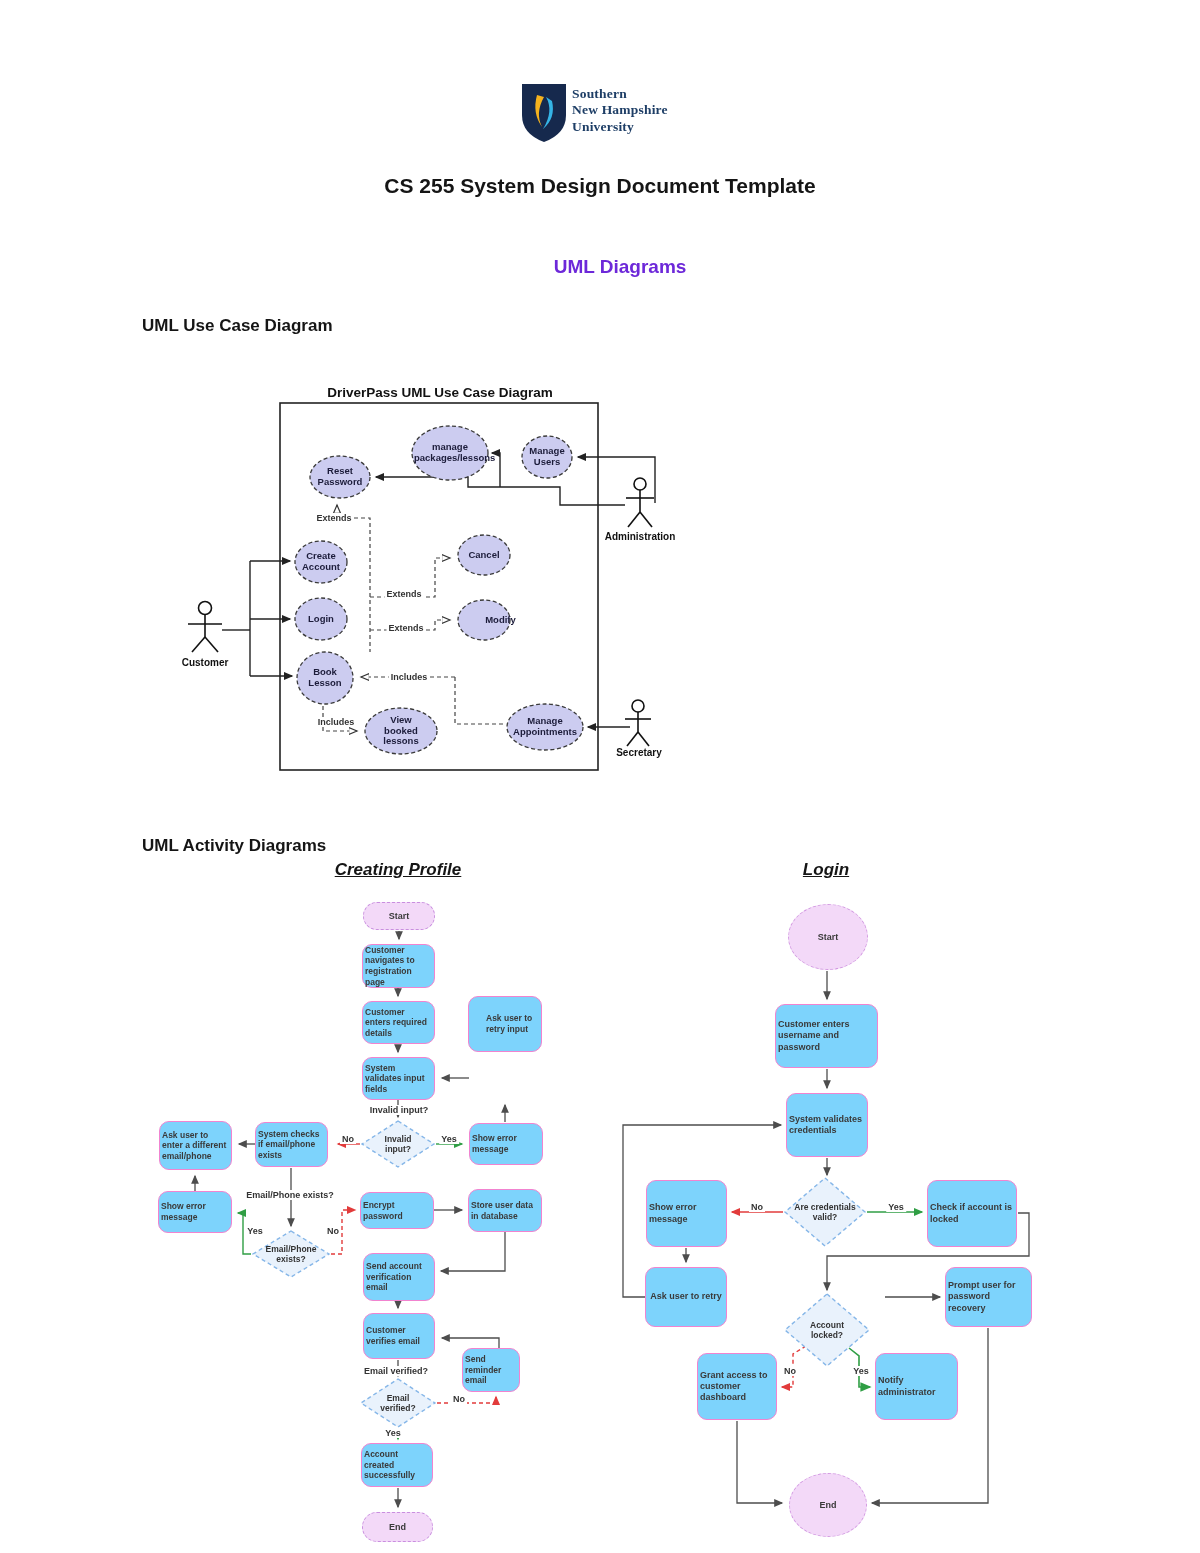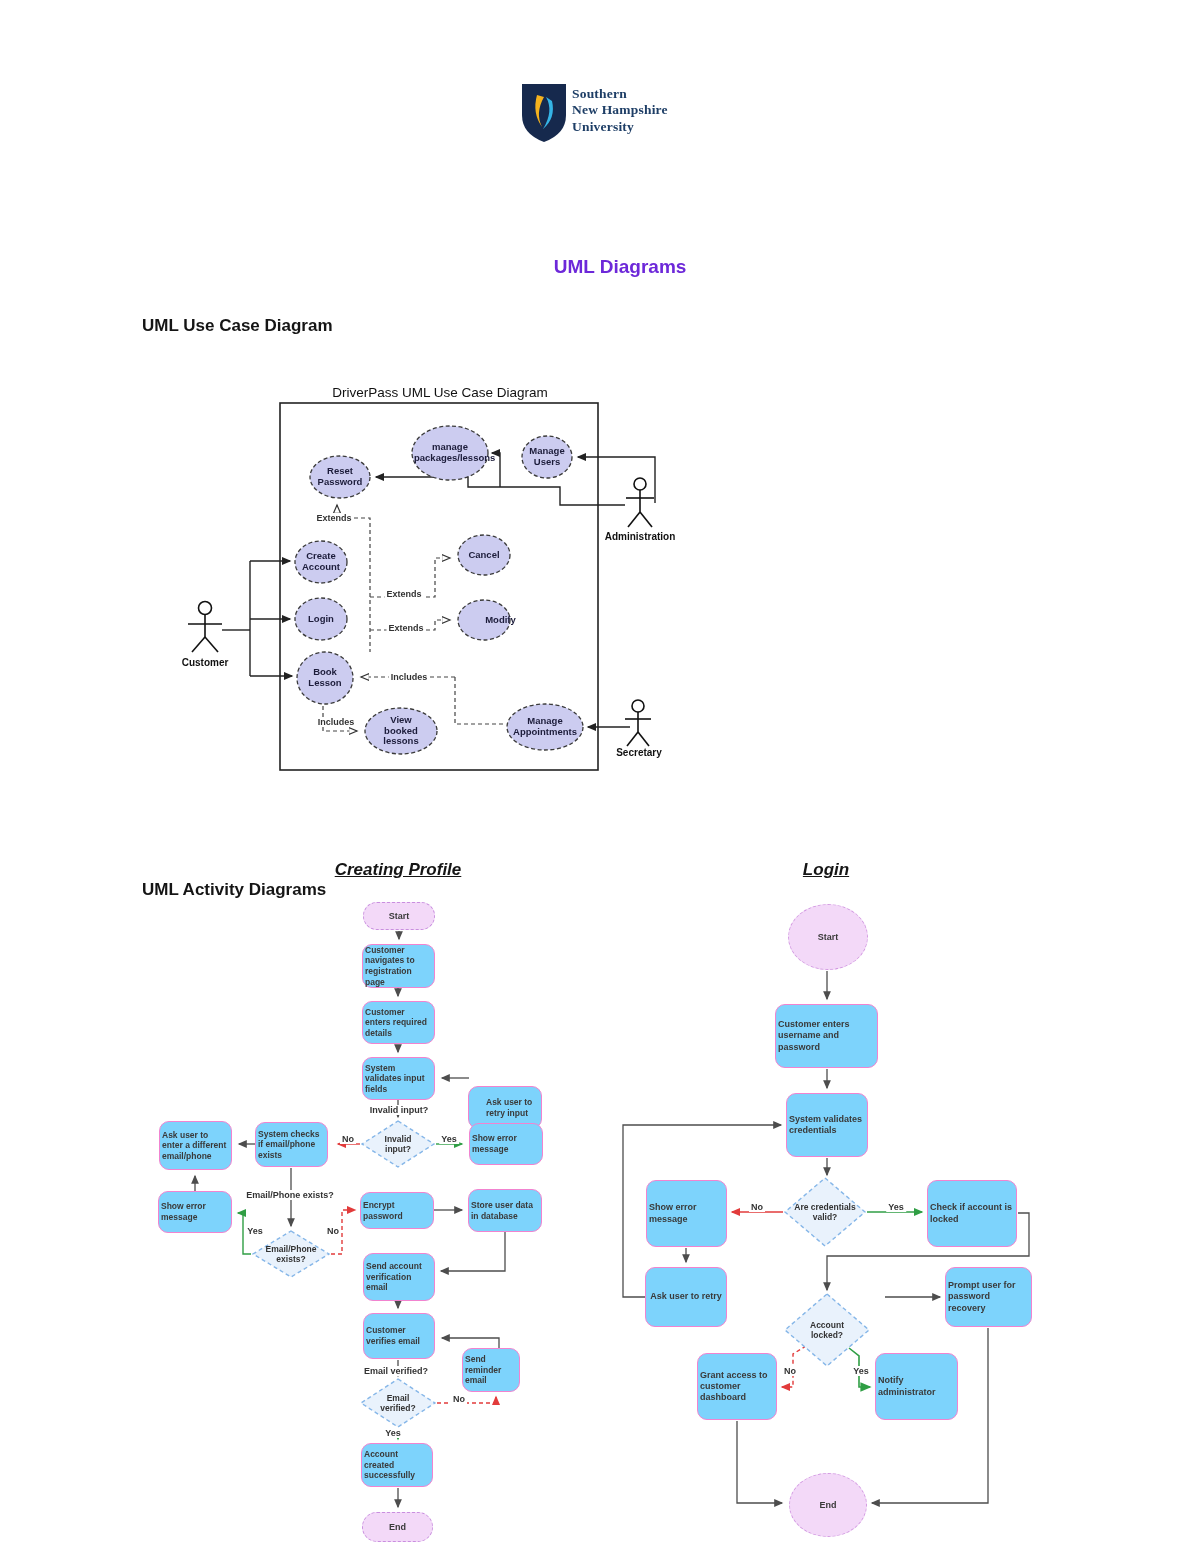--- a/index.html
+++ b/index.html
@@ -10,21 +10,21 @@
   .logo-text{position:absolute;left:572px;top:86px;font-family:"Liberation Serif",serif;
              font-weight:bold;font-size:13.5px;line-height:1.22;color:#1e3e66;letter-spacing:.2px;}
   .doc-title{position:absolute;left:0;top:174px;width:1200px;text-align:center;
              font-size:21px;font-weight:bold;color:#151515;}
   .doc-subtitle{position:absolute;left:0;top:256px;width:1200px;text-align:center;
              font-size:19px;font-weight:bold;color:#6d28d9;margin-left:20px;}
   .h2{position:absolute;font-size:17px;font-weight:bold;color:#151515;}
   .flow-title{position:absolute;transform:translateX(-50%);font-size:17px;font-weight:bold;
               font-style:italic;text-decoration:underline;color:#151515;white-space:nowrap;}
   .uc-title{position:absolute;left:280px;top:385px;width:320px;text-align:center;
-            font-size:13.5px;font-weight:normal;color:#111;}
+            font-size:13.5px;font-weight:bold;color:#111;}
   
   svg.layer{position:absolute;left:0;top:0;pointer-events:none;}
   .uc-label{position:absolute;transform:translate(-50%,-50%);text-align:center;
             font-size:9.5px;font-weight:600;color:#1c1c3a;line-height:1.12;}
   .actor-label{position:absolute;transform:translate(-50%,-50%);font-size:10px;font-weight:bold;color:#111;
                white-space:nowrap;}
   .edge-label{position:absolute;transform:translate(-50%,-50%);font-size:9px;font-weight:bold;color:#333;
               background:#fff;padding:0 2px;white-space:nowrap;z-index:3;}
   .act-box{position:absolute;box-sizing:border-box;background:#7dd3fc;border:1.8px solid #f283cf;
            border-radius:10px;display:flex;align-items:center;justify-content:center;text-align:left;
@@ -48,24 +48,25 @@
     <path d="M1,1 H45 V32 Q45,51 23,59 Q1,51 1,32 Z" fill="#16294d"></path>
     <path d="M16,12 Q11,30 21,44 Q14,30 23,14 Z" fill="#f5b21e"></path>
     <path d="M25,14 Q33,28 22,46 Q35,35 31,18 Z" fill="#35b4e6"></path>
   </svg>
   <div class="logo-text">
     <div>Southern</div>
     <div>New Hampshire</div>
     <div>University</div>
   </div>
 
+  <div class="doc-title">CS 255 System Design Document Template</div>
   <div class="doc-subtitle">UML Diagrams</div>
 
   <div class="h2" style="left:142px;top:316px;">UML Use Case Diagram</div>
-  <div class="h2" style="left:142px;top:836px;margin-top:44px;">UML Activity Diagrams</div>
+  <div class="h2" style="left:142px;top:836px;">UML Activity Diagrams</div>
 
   <div class="uc-title">DriverPass UML Use Case Diagram</div>
   <div class="flow-title" style="left:398px;top:860px;">Creating Profile</div>
   <div class="flow-title" style="left:826px;top:860px;">Login</div>
 
   <svg class="layer" width="1200" height="1553" viewBox="0 0 1200 1553">
     <defs>
       <marker id="mBlack" markerWidth="8" markerHeight="8" refX="6" refY="3" orient="auto">
           <path d="M0,0 L7,3 L0,6 Z" fill="#222"></path>
         </marker>
@@ -215,21 +216,21 @@
   <div class="edge-label" style="left:334px;top:518px;">Extends</div>
   <div class="edge-label" style="left:404px;top:594px;">Extends</div>
   <div class="edge-label" style="left:406px;top:628px;">Extends</div>
   <div class="edge-label" style="left:409px;top:677px;">Includes</div>
   <div class="edge-label" style="left:336px;top:722px;">Includes</div>
 
   <div class="stadium" style="left:363px;top:902px;width:72px;height:28px;">Start</div>
   <div class="act-box" style="left:362px;top:944px;width:73px;height:44px;">Customer navigates to registration page</div>
   <div class="act-box" style="left:362px;top:1001px;width:73px;height:43px;">Customer enters required details</div>
   <div class="act-box" style="left:362px;top:1057px;width:73px;height:43px;">System validates input fields</div>
-  <div class="act-box" style="left:468px;top:1086px;width:74px;height:43px;padding-left:17px;">Ask user to retry input</div>
+  <div class="act-box" style="left:468px;top:996px;width:74px;height:56px;padding-left:17px;">Ask user to retry input</div>
   <div class="act-box" style="left:469px;top:1123px;width:74px;height:42px;">Show error message</div>
   <div class="act-box" style="left:255px;top:1122px;width:73px;height:45px;">System checks if email/phone exists</div>
   <div class="act-box" style="left:159px;top:1121px;width:73px;height:49px;">Ask user to enter a different email/phone</div>
   <div class="act-box" style="left:158px;top:1191px;width:74px;height:42px;">Show error message</div>
   <div class="act-box" style="left:360px;top:1192px;width:74px;height:37px;">Encrypt password</div>
   <div class="act-box" style="left:468px;top:1189px;width:74px;height:43px;">Store user data in database</div>
   <div class="act-box" style="left:363px;top:1253px;width:72px;height:48px;">Send account verification email</div>
   <div class="act-box" style="left:363px;top:1313px;width:72px;height:46px;">Customer verifies email</div>
   <div class="act-box" style="left:462px;top:1348px;width:58px;height:44px;">Send reminder email</div>
   <div class="act-box" style="left:361px;top:1443px;width:72px;height:44px;">Account created successfully</div>

